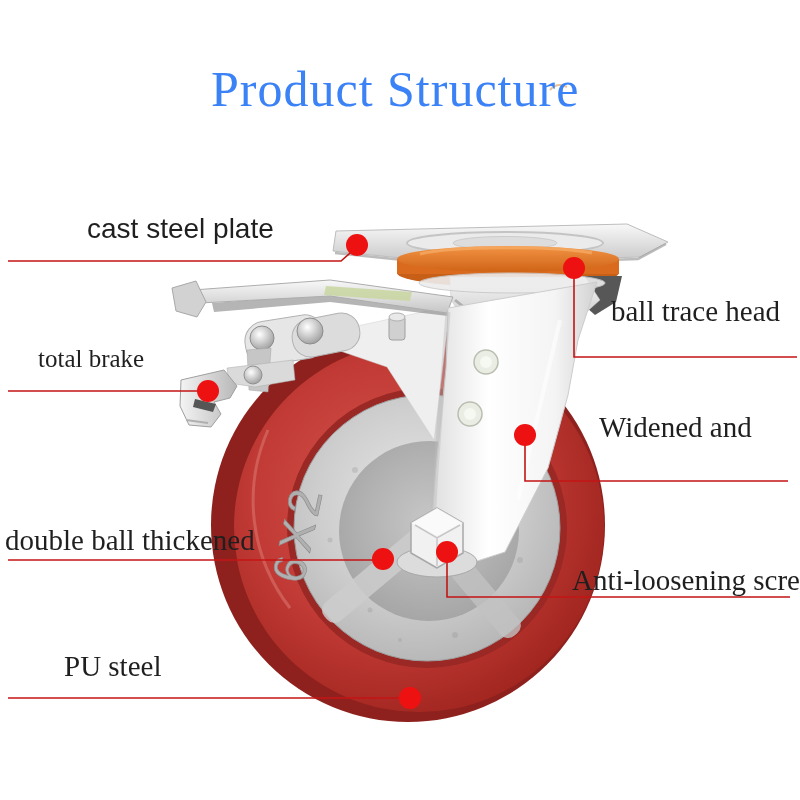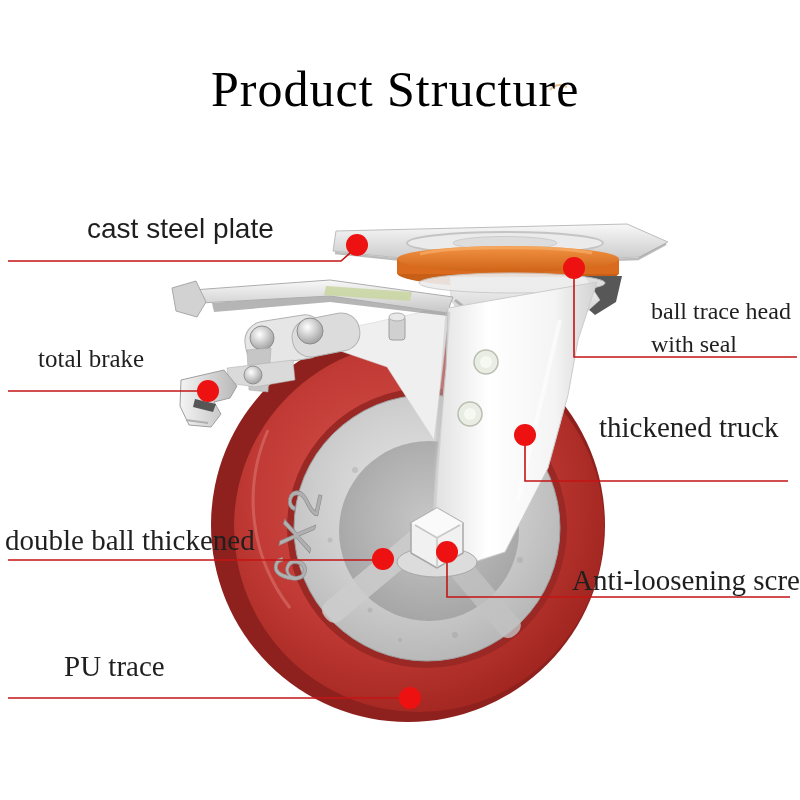--- a/index.html
+++ b/index.html
@@ -4,28 +4,28 @@
 <style>
   :root{
     --accent-red-line:#c41414;
     --callout-dot-red:#ee1111;
     --text-black:#1f1f1f;
   }
   html,body{margin:0;padding:0;background:#fff;}
   body{width:800px;height:800px;position:relative;overflow:hidden;
        font-family:"Liberation Serif", serif;color:var(--text-black);}
   #scene{position:absolute;left:0;top:0;width:800px;height:800px;}
-  .label{position:absolute;white-space:nowrap;line-height:1;}
+  .label{position:absolute;white-space:nowrap;line-height:1;text-align:right;}
   .serif{font-family:"Liberation Serif", serif;}
   .sans{font-family:"Liberation Sans", sans-serif;}
   #page-title{position:absolute;left:211px;top:60px;font-size:50px;
-              font-family:"Liberation Serif", serif;color:#000000;letter-spacing:1px;}
+              font-family:"Liberation Serif", serif;color:#3b82f6;letter-spacing:1px;}
   #lbl-cast{left:87px;top:215px;font-size:28px;}
   #lbl-brake{left:38px;top:346px;font-size:25px;}
-  #lbl-ball{left:611px;top:295px;font-size:24px;line-height:33px;margin-left:40px;}
+  #lbl-ball{left:611px;top:295px;font-size:29px;line-height:33px;}
   #lbl-truck{left:599px;top:409px;font-size:29px;line-height:36px;}
   #lbl-bearings{left:5px;top:526px;font-size:29px;}
   #lbl-screw{left:572px;top:566px;font-size:29px;}
   #lbl-pu{left:64px;top:652px;font-size:29px;}
   .leader{stroke:var(--accent-red-line);stroke-width:1.6;fill:none;}
   .dot{fill:var(--callout-dot-red);}
 </style>
 </head>
 <body>
 
@@ -179,24 +179,23 @@
 </svg>
 
 <div id="page-title">Product Structure</div>
 
 <div class="label sans" id="lbl-cast">cast steel plate</div>
 
 <div class="label serif" id="lbl-brake">total brake</div>
 
 <div class="label serif" id="lbl-ball">
   <div>ball trace head</div>
-  <div>with seal</div>
 </div>
 
 <div class="label serif" id="lbl-truck">
-  <div>thickened truck</div>
+  <div>Widened and</div>
 </div>
 
 <div class="label serif" id="lbl-bearings">double ball thickened</div>
 
 <div class="label serif" id="lbl-screw">Anti-loosening screw</div>
 
-<div class="label serif" id="lbl-pu">PU trace</div>
+<div class="label serif" id="lbl-pu">PU steel</div>
 
 </body></html>

